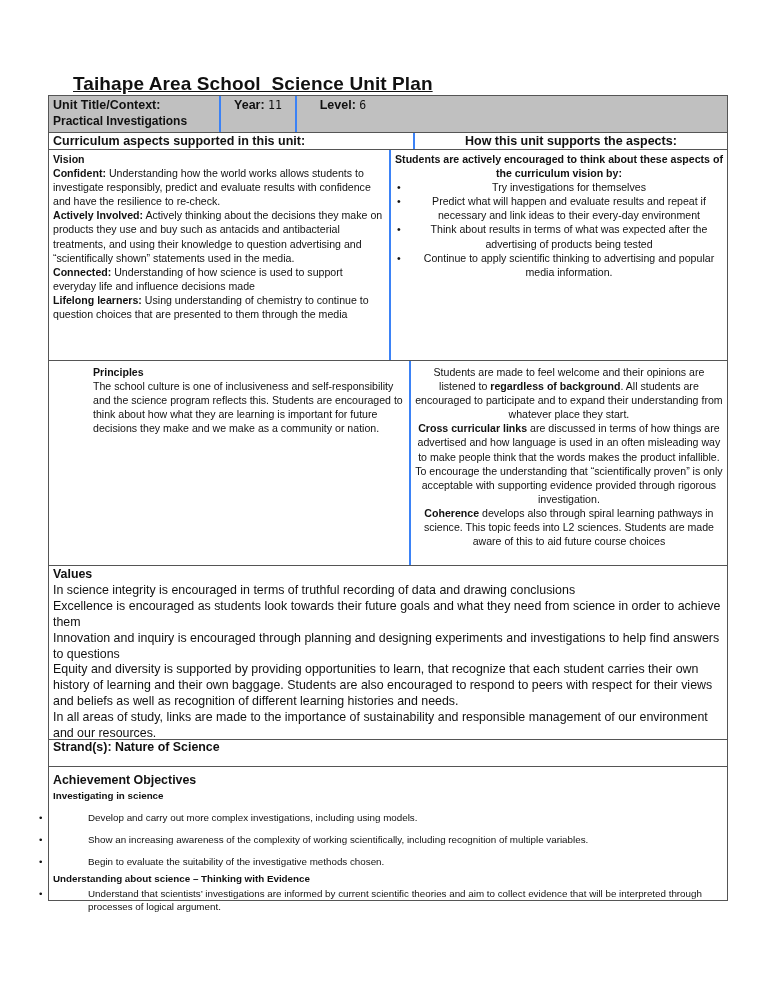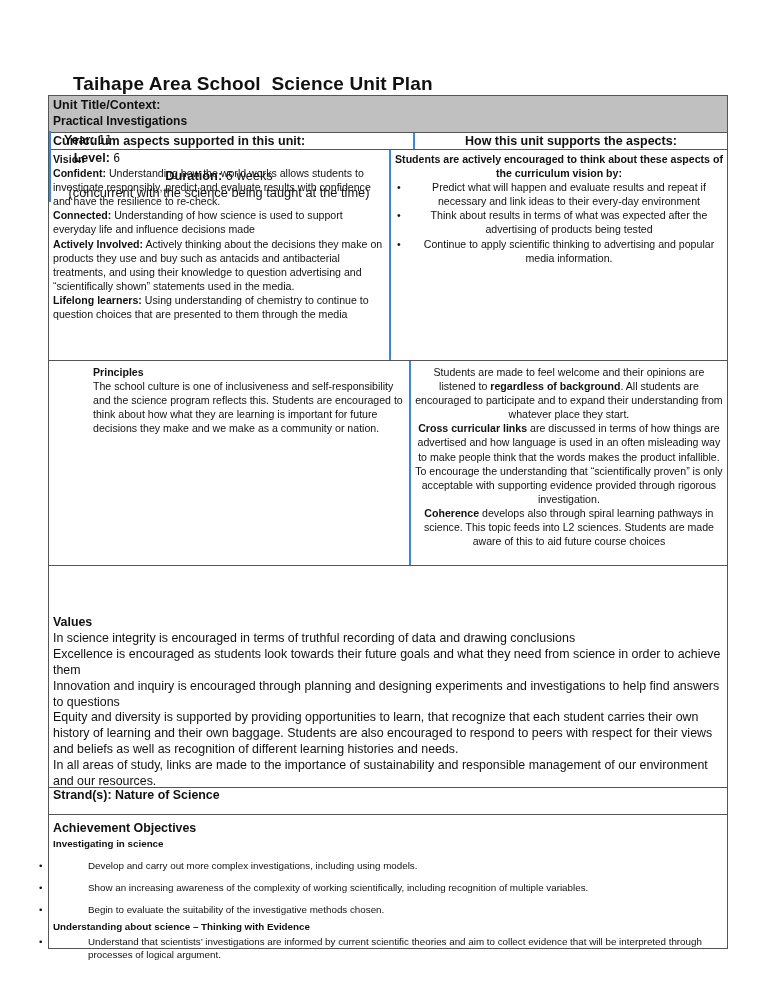--- a/index.html
+++ b/index.html
@@ -2,21 +2,21 @@
 <html><head>
 <meta charset="utf-8">
 <style>
   html, body { margin: 0; padding: 0; background: #ffffff; }
   body {
     width: 768px; height: 994px; position: relative; overflow: hidden;
     font-family: "Liberation Sans", sans-serif; color: #111;
   }
   .page-title {
     position: absolute; left: 73px; top: 73px;
-    font-size: 19px; font-weight: bold; letter-spacing: 0.1px; white-space: pre;
+    font-size: 19px; font-weight: bold; letter-spacing: 0.1px; white-space: pre; text-decoration: underline;
   }
   .tbl {
     position: absolute; left: 48px; top: 95px; width: 680px;
     border: 1px solid #555; box-sizing: border-box;
   }
   .row { display: flex; border-bottom: 1px solid #555; box-sizing: border-box; }
   .row:last-child { border-bottom: none; }
   .cell { box-sizing: border-box; padding: 1px 4px; }
   .cell + .cell { border-left: 2px solid #3b82f6; text-align: center; }
   .grey { background: #c0c0c0; }
@@ -37,76 +37,73 @@
   .left { width: 340px; }
   .right { width: 338px; }
 </style>
 </head>
 <body>
 
 <div class="page-title">Taihape Area School  Science Unit Plan</div>
 
 <div class="tbl">
 
-  <div class="row grey" style="height:37px;flex-direction:column;">
+  <div class="row grey" style="height:37px;">
     <div class="cell" style="width:170px;">
       <div class="hdr b">Unit Title/Context:</div>
       <div class="big b">Practical Investigations</div>
     </div>
     <div class="cell hdr" style="width:76px;">
       <span class="b">Year:</span>
       <span class="mono">11</span>
     </div>
     <div class="cell hdr" style="width:94px;">
       <span class="b">Level:</span>
       <span class="mono">6</span>
     </div>
-    <div class="cell md" style="width:338px; font-size:12.8px; line-height:16.5px;">
-      <div><span class="b">Duration:</span> <span>6 weeks</span></div>
-      <div>(concurrent with the science being taught at the time)</div>
-    </div>
   </div>
 
   <div class="row" style="height:17px;gap:48px;">
     <div class="cell left hdr b" style="line-height:15px;">Curriculum aspects supported in this unit:</div>
     <div class="cell right hdr b" style="line-height:15px;">How this unit supports the aspects:</div>
   </div>
 
   <div class="row" style="height:211px;">
     <div class="cell left sm" style="padding-top:2px;">
       <div class="b">Vision</div>
       <div><span class="b">Confident:</span><span> Understanding how the world works allows students to investigate responsibly, predict and evaluate results with confidence and have the resilience to re-check.</span></div>
+      <div><span class="b">Actively Involved:</span><span> Actively thinking about the decisions they make on products they use and buy such as antacids and antibacterial treatments, and using their knowledge to question advertising and “scientifically shown” statements used in the media.</span></div>
       <div><span class="b">Connected:</span><span> Understanding of how science is used to support everyday life and influence decisions made</span></div>
-      <div><span class="b">Actively Involved:</span><span> Actively thinking about the decisions they make on products they use and buy such as antacids and antibacterial treatments, and using their knowledge to question advertising and “scientifically shown” statements used in the media.</span></div>
       <div><span class="b">Lifelong learners:</span><span> Using understanding of chemistry to continue to question choices that are presented to them through the media</span></div>
     </div>
     <div class="cell right sm" style="padding-top:2px;">
       <div class="b">Students are actively encouraged to think about these aspects of the curriculum vision by:</div>
       <ul class="bul">
+        <li>Try investigations for themselves</li>
         <li>Predict what will happen and evaluate results and repeat if necessary and link ideas to their every-day environment</li>
         <li>Think about results in terms of what was expected after the advertising of products being tested</li>
         <li>Continue to apply scientific thinking to advertising and popular media information.</li>
       </ul>
     </div>
   </div>
 
   <div class="row" style="height:205px;">
     <div class="cell left sm" style="padding-top:4px;margin-left:40px;">
       <div class="b">Principles</div>
       <div>The school culture is one of inclusiveness and self-responsibility and the science program reflects this. Students are encouraged to think about how what they are learning is important for future decisions they make and we make as a community or nation.</div>
     </div>
     <div class="cell right sm" style="padding-top:4px;">
       <div><span>Students are made to feel welcome and their opinions are listened to </span><span class="b">regardless of background</span><span>. All students are encouraged to participate and to expand their understanding from whatever place they start.</span></div>
       <div><span class="b">Cross curricular links</span><span> are discussed in terms of how things are advertised and how language is used in an often misleading way to make people think that the words makes the product infallible.</span></div>
       <div>To encourage the understanding that “scientifically proven” is only acceptable with supporting evidence provided through rigorous investigation.</div>
       <div><span class="b">Coherence</span><span> develops also through spiral learning pathways in science. This topic feeds into L2 sciences. Students are made aware of this to aid future course choices</span></div>
     </div>
   </div>
 
-  <div class="row" style="height:174px;margin-top:48px;">
+  <div class="row" style="height:174px;">
     <div class="cell md" style="width:100%; padding-top:1px;">
       <div class="b">Values</div>
       <div>In science integrity is encouraged in terms of truthful recording of data and drawing conclusions</div>
       <div>Excellence is encouraged as students look towards their future goals and what they need from science in order to achieve them</div>
       <div>Innovation and inquiry is encouraged through planning and designing experiments and investigations to help find answers to questions</div>
       <div>Equity and diversity is supported by providing opportunities to learn, that recognize that each student carries their own history of learning and their own baggage. Students are also encouraged to respond to peers with respect for their views and beliefs as well as recognition of different learning histories and needs.</div>
       <div>In all areas of study, links are made to the importance of sustainability and responsible management of our environment and our resources.</div>
     </div>
   </div>
 

